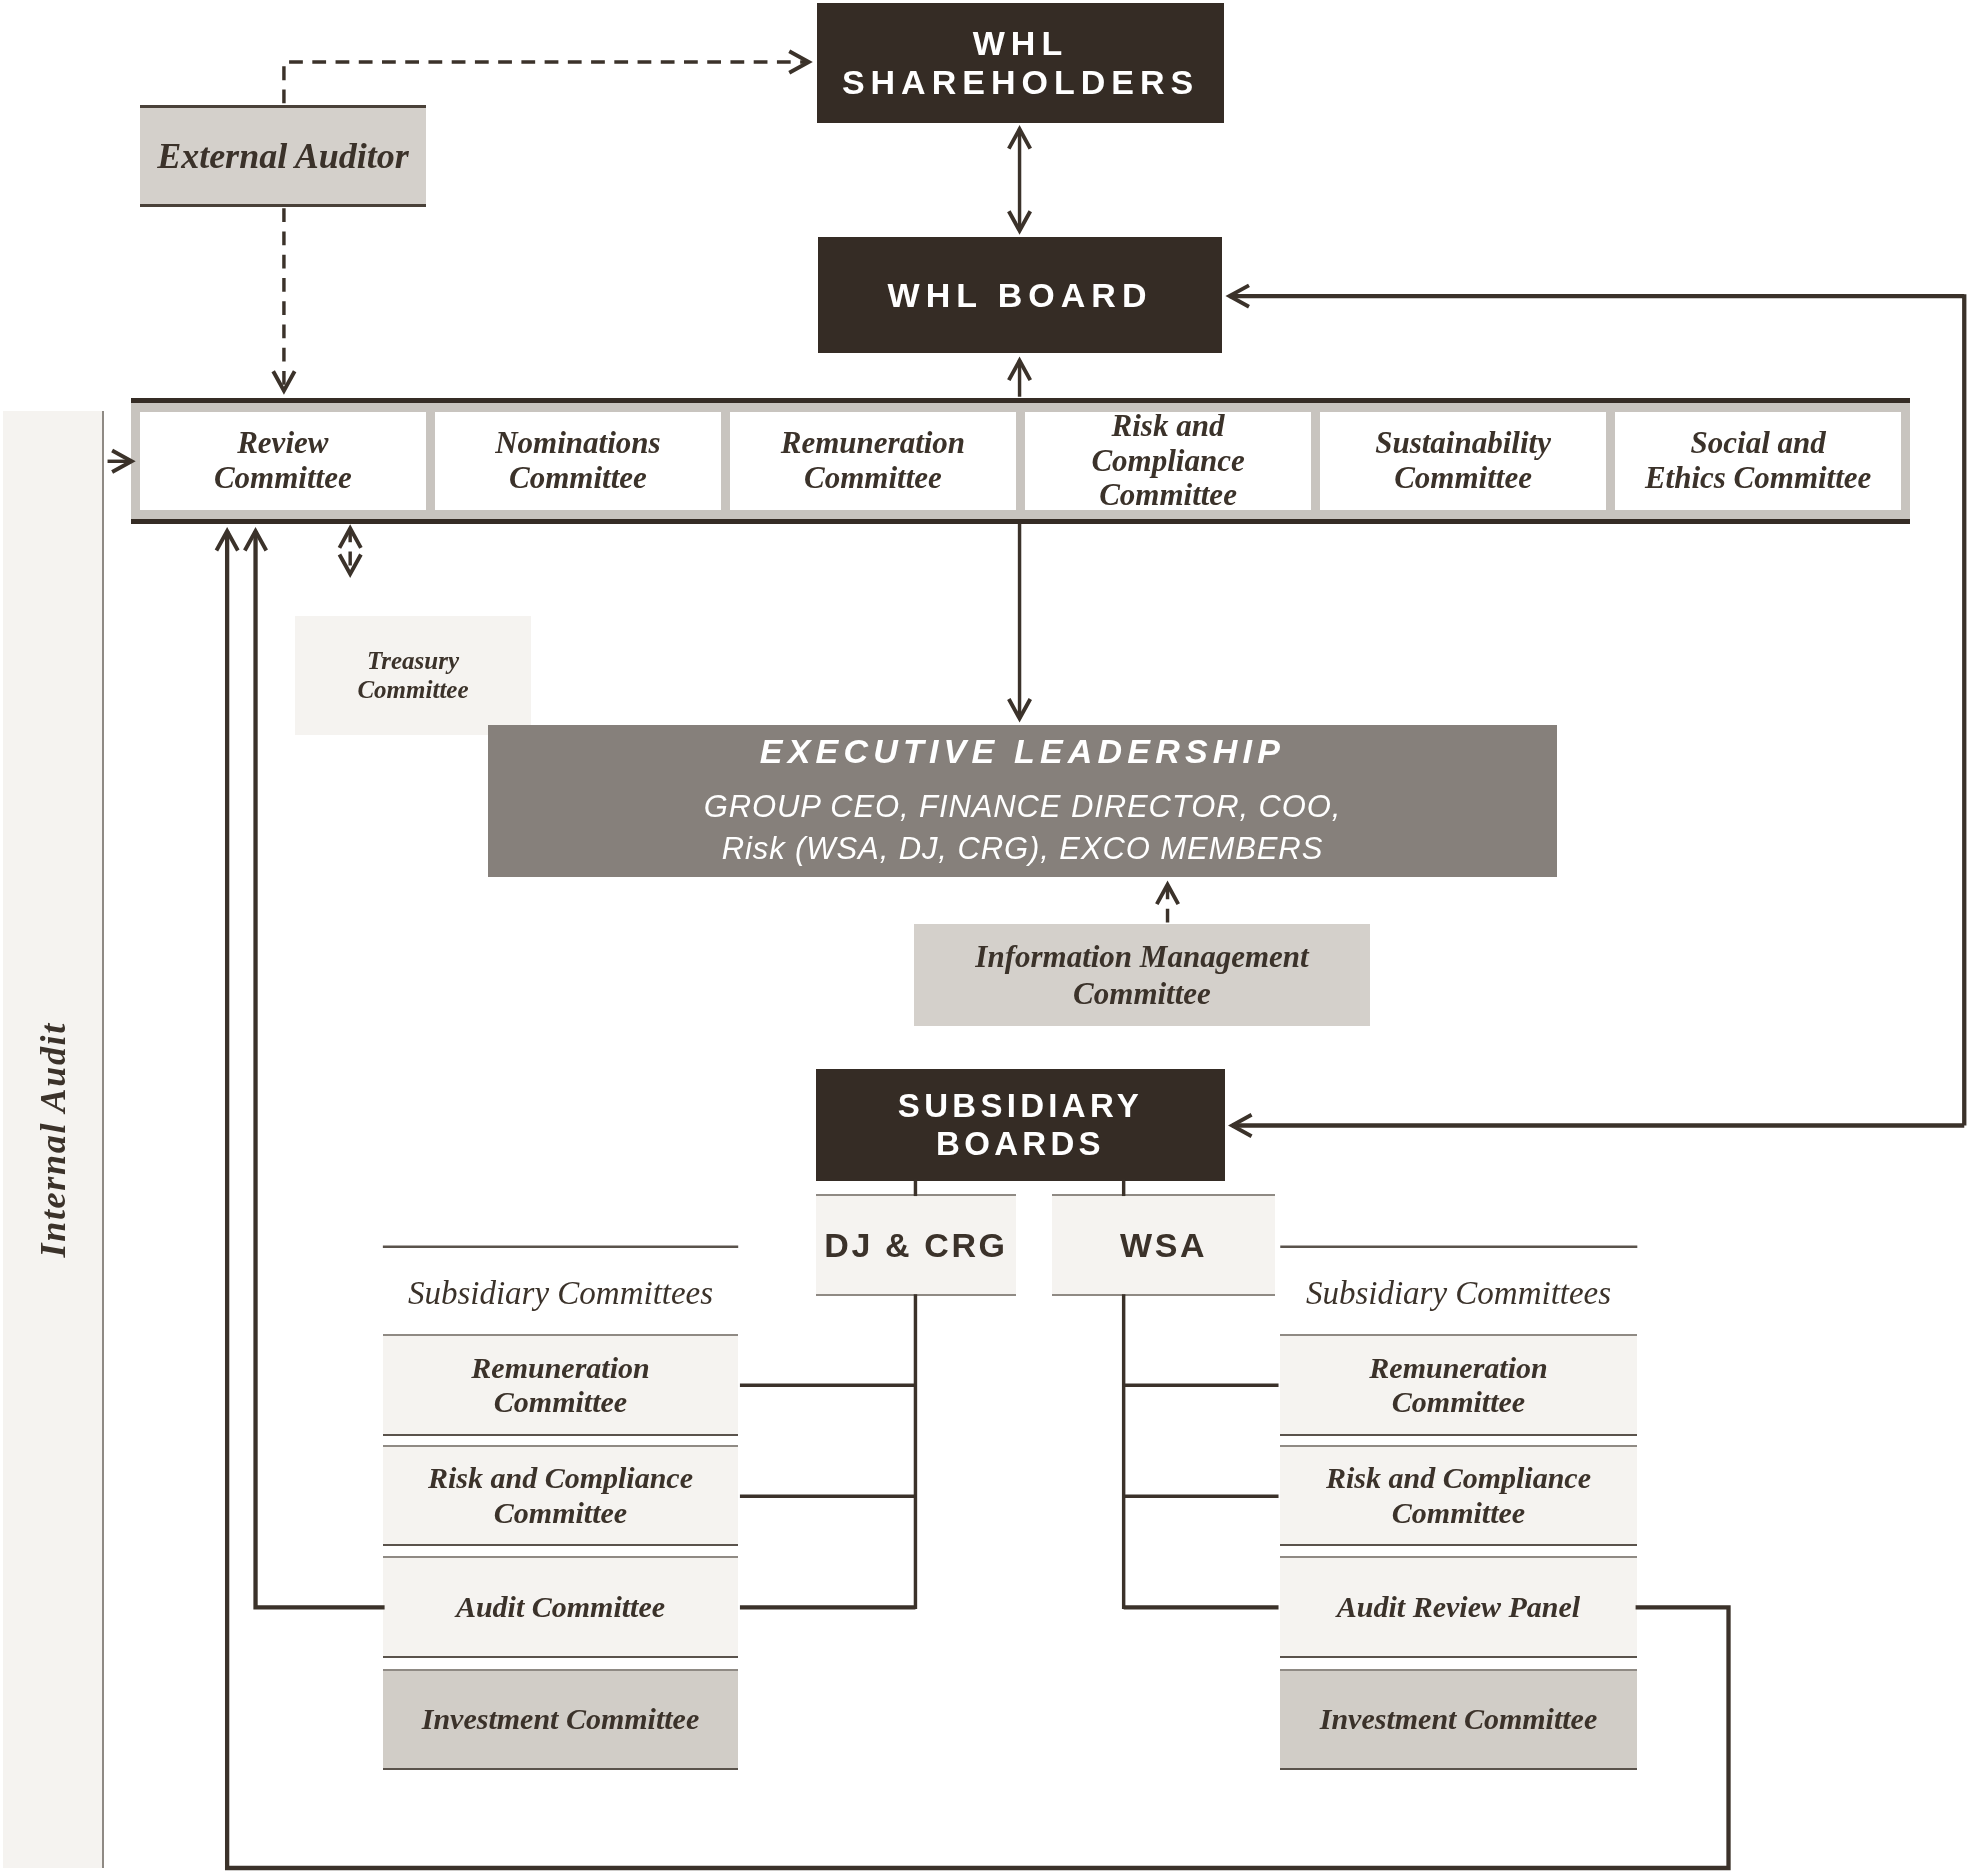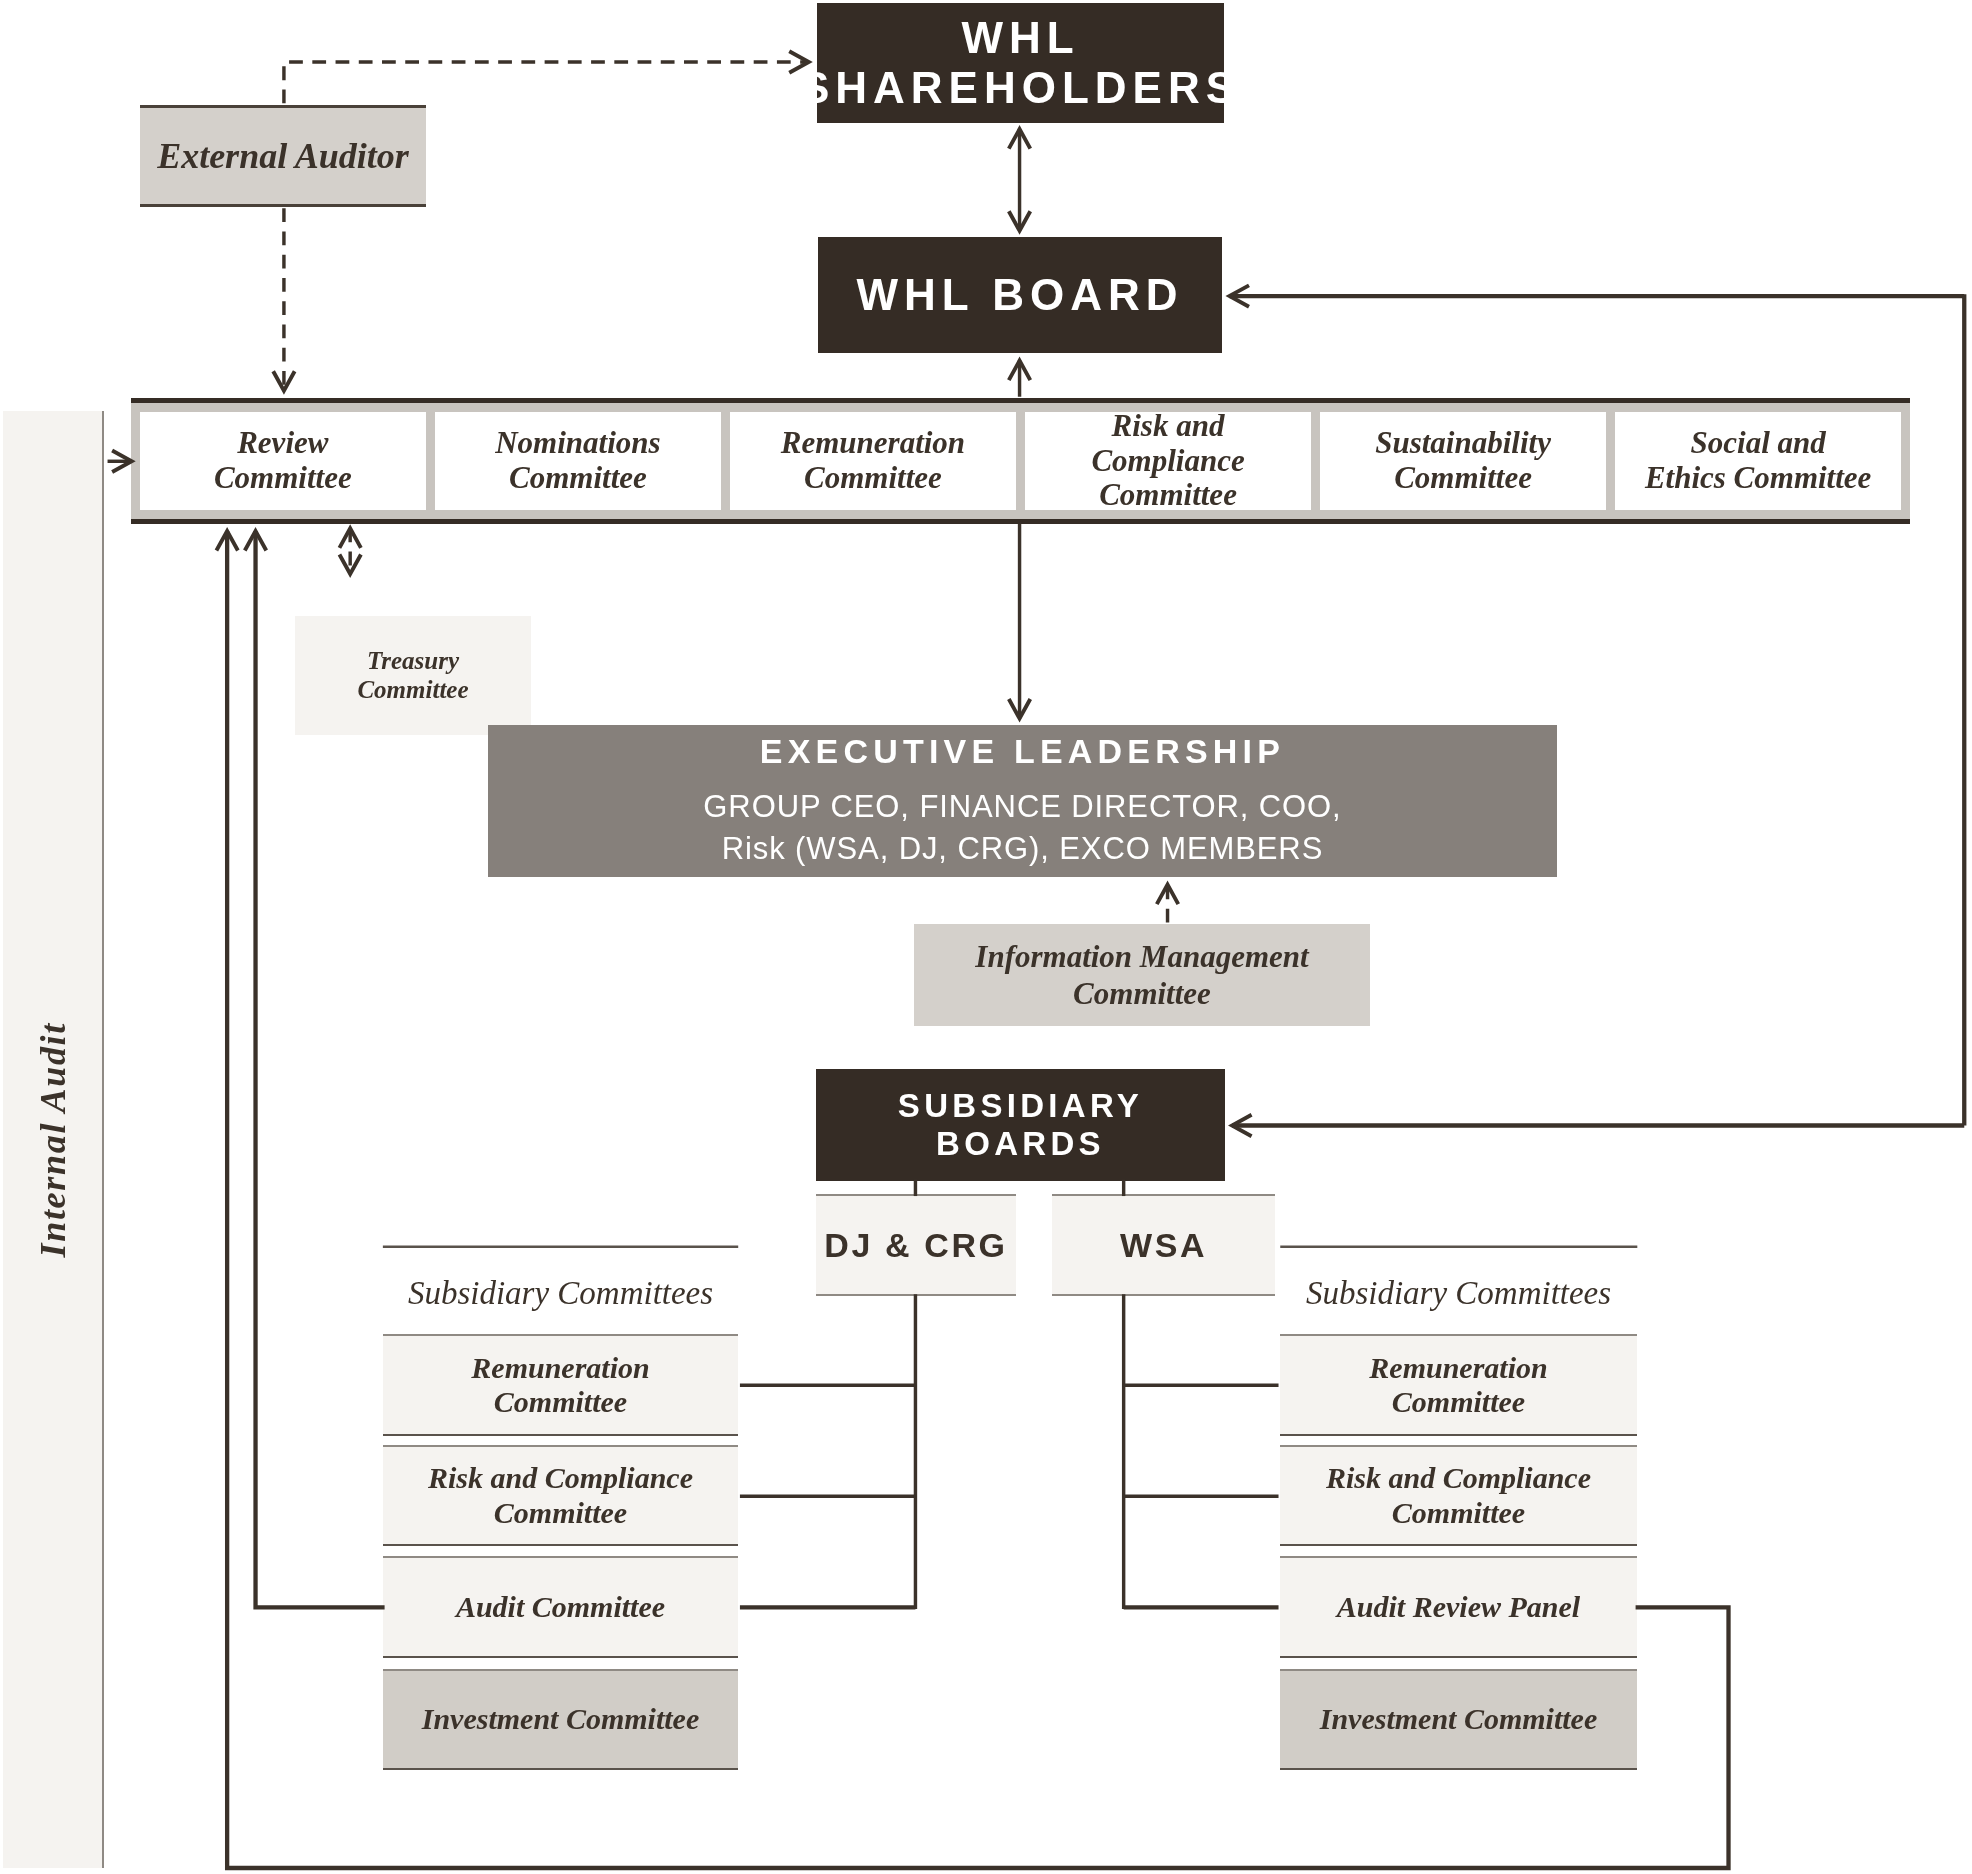--- a/index.html
+++ b/index.html
@@ -10,21 +10,21 @@
     font-family:"Liberation Sans", sans-serif;
     color:#3b322a;
   }
   .abs{position:absolute;box-sizing:border-box;}
   .flexc{display:flex;align-items:center;justify-content:center;text-align:center;}
   .pre{white-space:pre-line;}
 
   
   .box-dark{
     background:#352c25;color:#ffffff;
-    font-weight:bold;font-size:44px;letter-spacing:6px;
+    font-weight:bold;font-size:34px;letter-spacing:6px;
   }
   
   .box-panel{
     background:#d4d0cb;
     border-top:3.4px solid #4a4139;border-bottom:3.4px solid #4a4139;
   }
   .serif-i{
     font-family:"Liberation Serif", serif;
     font-style:italic;font-weight:bold;
     color:#3b322a;
@@ -39,21 +39,21 @@
     display:flex;gap:8.6px;padding:8.6px;
   }
   .band-cell{
     flex:1;background:#ffffff;
     display:flex;align-items:center;justify-content:center;text-align:center;
     font-family:"Liberation Serif", serif;font-style:italic;font-weight:bold;
     font-size:31px;line-height:1.12;
   }
 
   
-  .exec{background:#86807b;color:#ffffff;flex-direction:column;}
+  .exec{background:#86807b;color:#ffffff;flex-direction:column;font-style:italic;}
   .exec .t{font-weight:bold;font-size:34px;letter-spacing:5.2px;margin-bottom:15.5px;}
   .exec .m{font-weight:normal;font-size:31px;letter-spacing:0.9px;line-height:1.35;}
 
   
   .box-sub{
     background:#f5f3f0;
     border-top:2.6px solid #8f8a84;border-bottom:2.6px solid #8f8a84;
     font-weight:bold;font-size:34px;letter-spacing:2.6px;color:#3b322a;
   }
 

